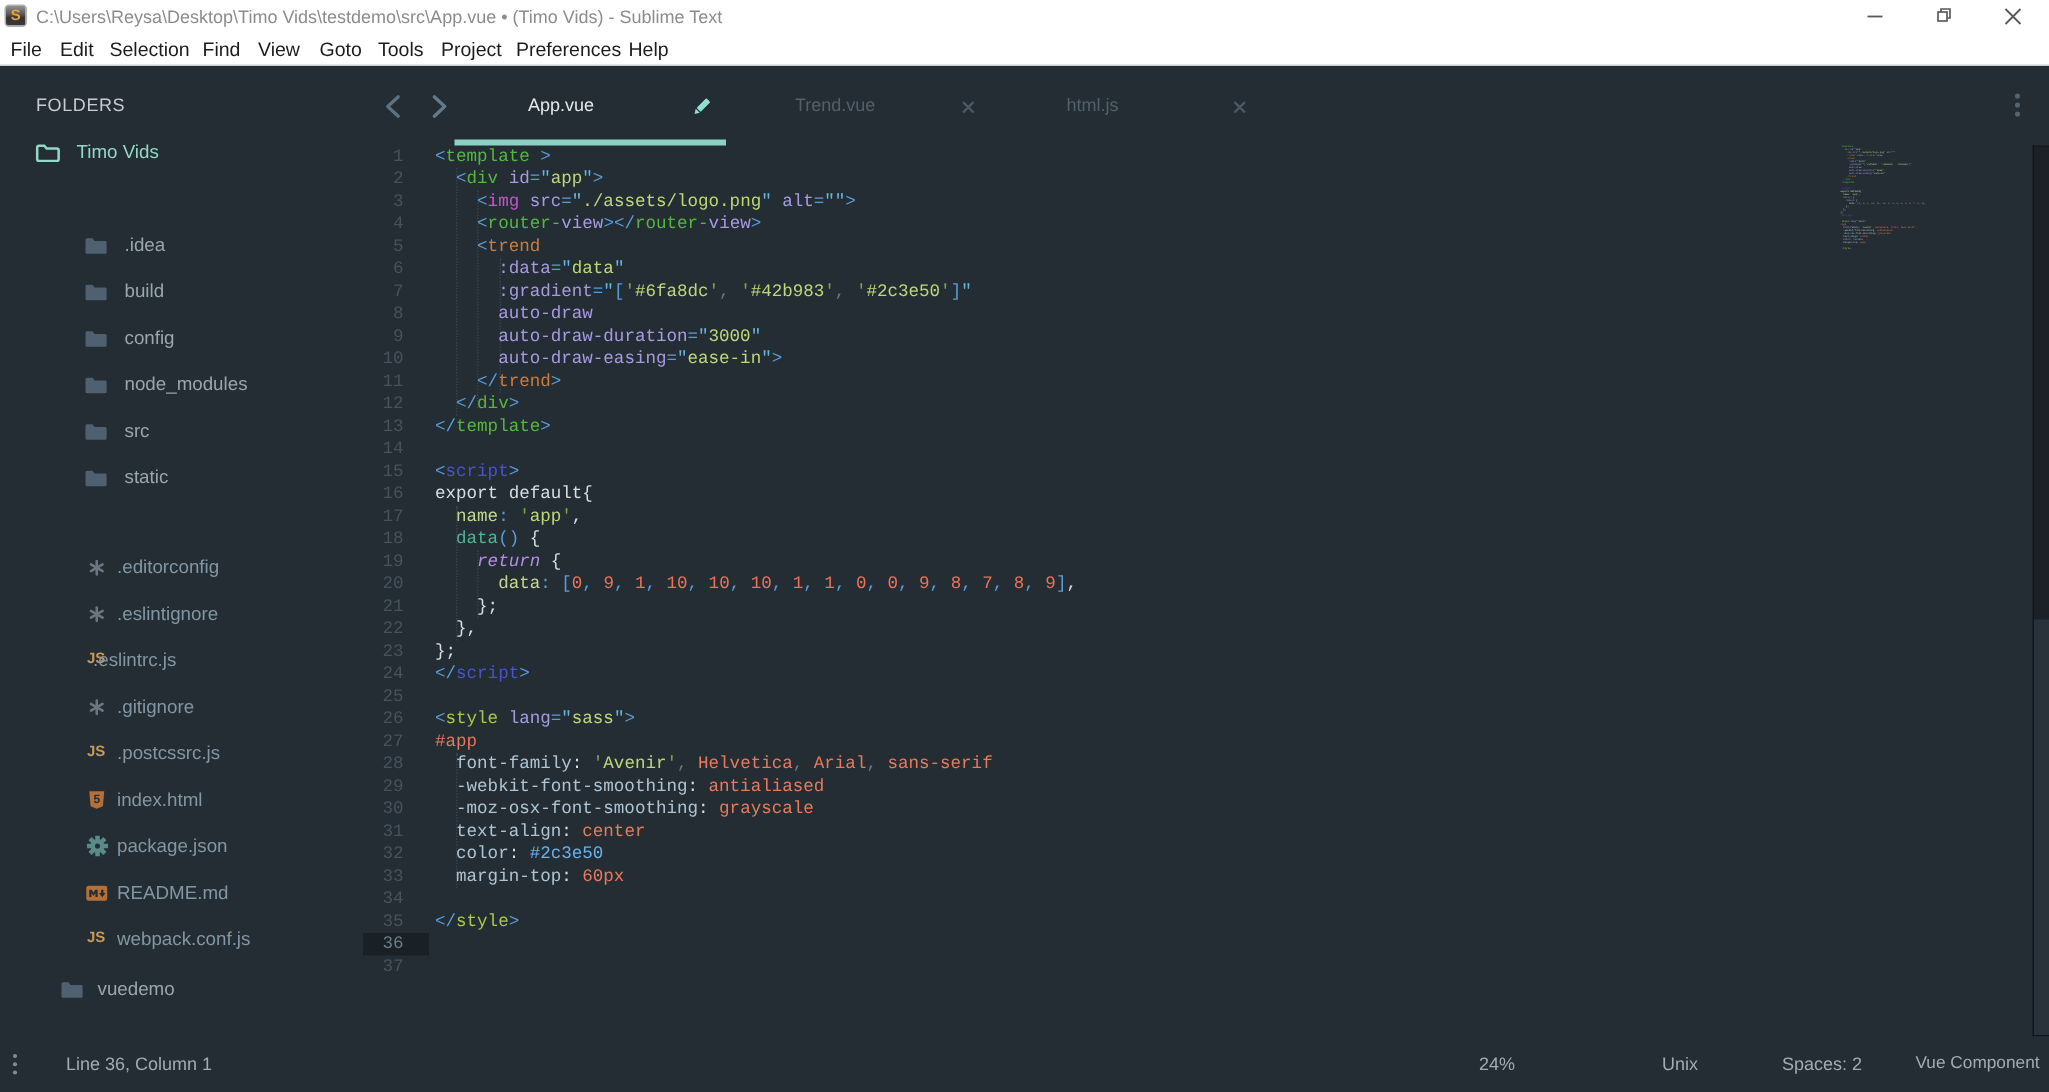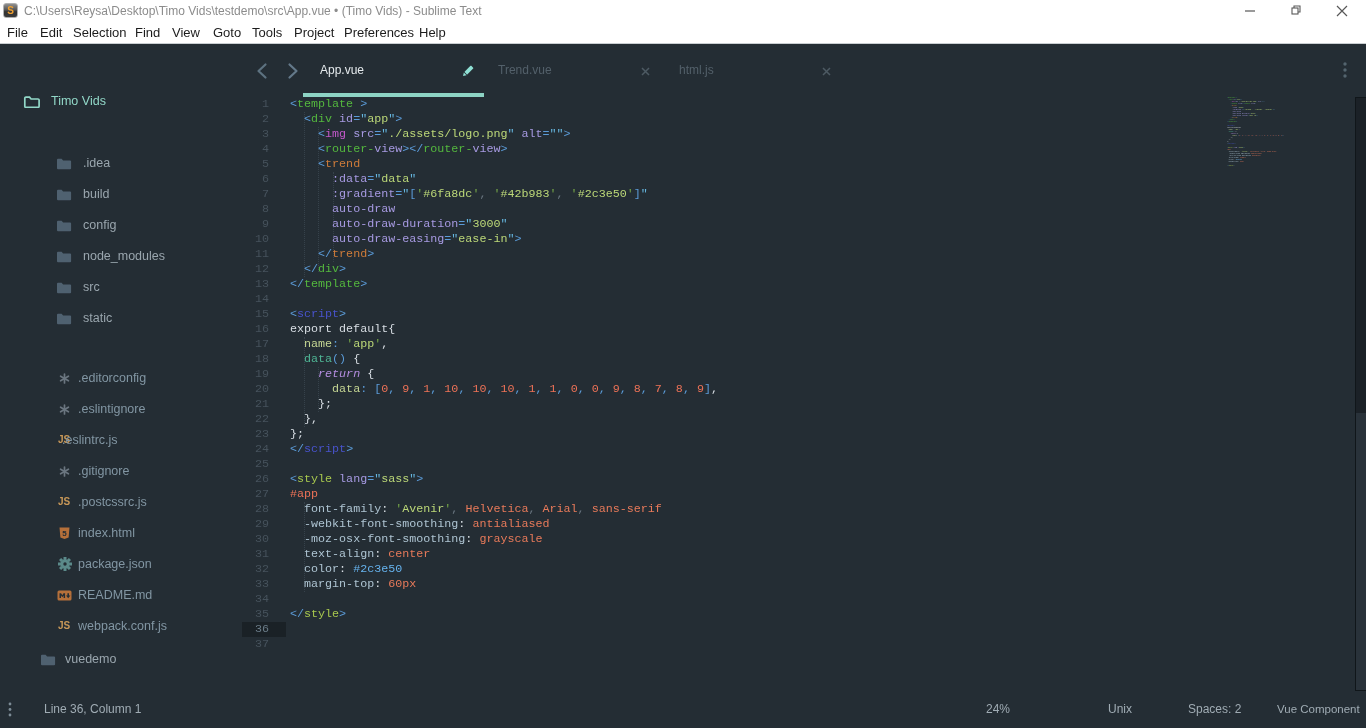--- a/index.html
+++ b/index.html
@@ -13,21 +13,21 @@
 #menu span { position:absolute; top:0; line-height:21px; font-size:13px; color:#1c1c1c; }
 #main { position:absolute; left:0; top:44px; width:1366px; height:647px; background:#242d34; }
 #status { position:absolute; left:0; top:691px; width:1366px; height:37px; background:#242d34;text-align:right; }
 #status span { position:absolute; top:0; line-height:37px; font-size:12px; color:#a0acb4; }
 
 .row { position:absolute; left:0; width:246px; height:31px; font-size:12.5px; color:#9aa6ae; }
 .row span.lbl { position:absolute; top:0; line-height:31px; }
 .row.file span.lbl { color:#8296a3; }
 .row.teal span.lbl { color:#92d8c8; }
 
-.tabtxt { position:absolute; top:55px; height:30px; line-height:30px; font-size:12px; color:#53606a; }
+.tabtxt { position:absolute; top:55px; height:30px; line-height:30px; font-size:12px; color:#53606a;margin-left:32px; }
 
 #gutter { position:absolute; left:239px; top:53px; width:30px; text-align:right; font-family:"Liberation Mono",monospace; font-size:11.7px; line-height:15px; color:#46525c; white-space:pre; }
 #code { position:absolute; left:290px; top:53px; font-family:"Liberation Mono",monospace; font-size:11.7px; line-height:15px; color:#d8dee4; white-space:pre; }
 #code .t, #minimap .t { color:#54b83e; }
 #code .o, #minimap .o { color:#cf7c3a; }
 #code .m, #minimap .m { color:#c258c9; }
 #code .a, #minimap .a { color:#a79ae2; }
 #code .b, #minimap .b { color:#5b9bd8; }
 #code .q, #minimap .q { color:#66b7e0; }
 #code .s, #minimap .s { color:#bcd878; }
@@ -65,20 +65,21 @@
   <span style="left:73px">Selection</span>
   <span style="left:135px">Find</span>
   <span style="left:172px">View</span>
   <span style="left:213px">Goto</span>
   <span style="left:252px">Tools</span>
   <span style="left:294px">Project</span>
   <span style="left:344px">Preferences</span>
   <span style="left:419px">Help</span>
 </div>
 <div id="main">
+<div class="abs" style="left:24px;top:15px;width:200px;line-height:22px;font-size:12px;color:#c6ccd2;letter-spacing:0.4px">FOLDERS</div>
 <div class="row teal" style="top:41.5px">
       <svg class="abs" style="left:23px;top:8px" width="17" height="14" viewBox="0 0 17 14">
         <path d="M1.8 12.2 V4.2 a1.1 1.1 0 0 1 1.1 -1.1 h3.6 l1.6 1.9 h6.9 a1.1 1.1 0 0 1 1.1 1.1 v6.1 a1.1 1.1 0 0 1 -1.1 1.1 H2.9 a1.1 1.1 0 0 1 -1.1 -1.1 z" fill="none" stroke="#92d8c8" stroke-width="1.7"></path>
       </svg>
       <span class="lbl" style="left:51px">Timo Vids</span>
     </div>
 <div class="row" style="top:103.5px">
       <svg class="abs" style="left:56px;top:9px" width="16" height="13" viewBox="0 0 16 13">
         <path d="M1 11.2 V2.8 a1 1 0 0 1 1 -1 h3.6 l1.5 1.8 h7 a1 1 0 0 1 1 1 v6.6 a1 1 0 0 1 -1 1 H2 a1 1 0 0 1 -1 -1 z" fill="#4f6170"></path>
       </svg>

